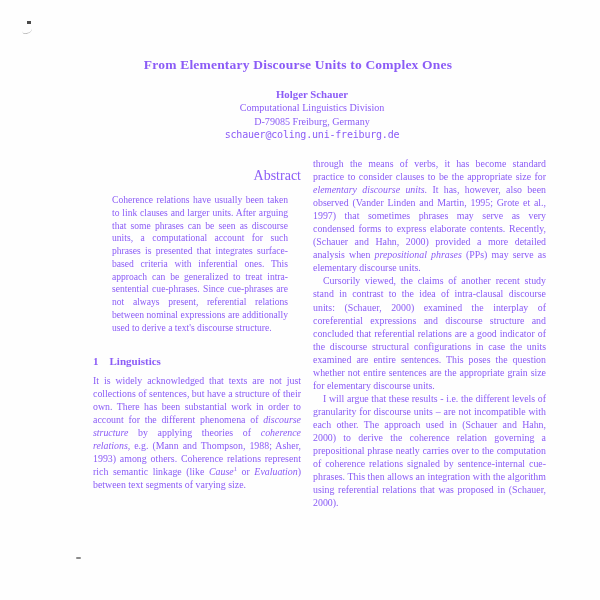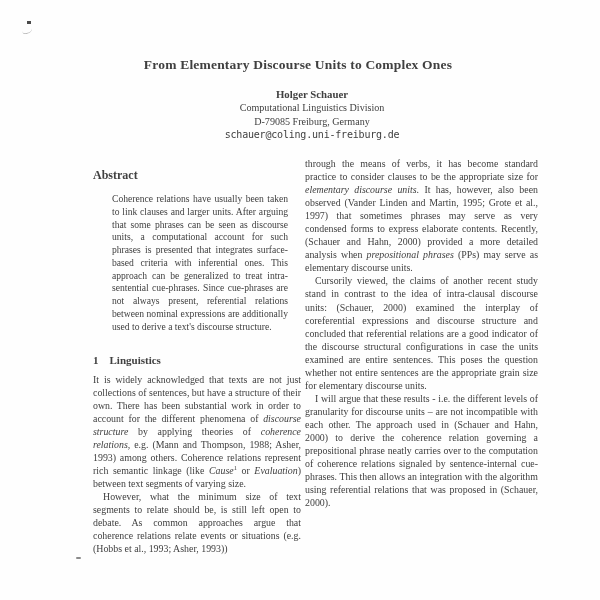--- a/index.html
+++ b/index.html
@@ -12,22 +12,22 @@
   .title{
     position:absolute;top:48px;left:0;width:596px;text-align:center;
     font-size:13.5px;font-weight:bold;letter-spacing:0.2px;
   }
   .authorblock{position:absolute;top:88px;left:12px;width:600px;text-align:center;line-height:13.4px;}
   .author-name{font-size:10.8px;font-weight:bold;}
   .affil{font-size:10.1px;}
   .email{font-family:"DejaVu Sans Mono","Liberation Mono",monospace;font-size:10px;letter-spacing:-0.2px;}
   .col{position:absolute;text-align:justify;}
   .col-left{left:93px;top:168px;width:208px;}
-  .col-right{left:305px;top:157px;width:233px;font-size:9.9px;line-height:13.05px;}
-  .abstract-heading{margin:0 0 10px 0;text-align:left;font-size:12px;font-weight:bold;}
+  .col-right{left:313px;top:157px;width:233px;font-size:9.9px;line-height:13.05px;}
+  .abstract-heading{margin:0 0 10px 0;text-align:right;font-size:14px;font-weight:normal;}
   .abstract-text{margin:0 13px 16px 19px;font-size:9.6px;line-height:12.75px;text-align:justify;}
   .section-heading{margin:21px 0 7px 0;font-size:11px;font-weight:bold;text-align:left;}
   .secgap{display:inline-block;width:11px;}
   .body-p{margin:0;font-size:9.9px;line-height:13px;}
   .body-p.indent{text-indent:10px;}
   .col-right .body-p{font-size:9.9px;line-height:13.05px;}
   em{font-style:italic;}
   sup{font-size:6.5px;vertical-align:super;line-height:0;}
   .artifact-speck{
     position:absolute;left:27px;top:21px;width:4px;height:3px;background:#4a4a4a;
@@ -36,21 +36,21 @@
     position:absolute;left:22px;top:26px;width:10px;height:7px;
     border-bottom:1px solid #bdbdbd;border-radius:0 0 60% 40%;transform:rotate(-8deg);
   }
   .artifact-dash{
     position:absolute;left:76px;top:557px;width:5px;height:2px;background:#8b8b8b;border-radius:1px;
   }
 </style>
 </head>
 <body>
 
-<div class="page" style="background: rgb(254, 254, 254); color: #404040;">
+<div class="page" style="background: rgb(254, 254, 254); color: #8b5cf6;">
 
   <div class="artifact-speck"></div>
   <div class="artifact-curve"></div>
   <div class="artifact-dash"></div>
 
   <h1 class="title">From Elementary Discourse Units to Complex Ones</h1>
 
   <div class="authorblock">
     <div class="author-name">Holger Schauer</div>
     <div class="affil">Computational Linguistics Division</div>
@@ -58,21 +58,20 @@
     <div class="email">schauer@coling.uni-freiburg.de</div>
   </div>
 
   <div class="col col-left">
     <h2 class="abstract-heading">Abstract</h2>
     <p class="abstract-text">Coherence relations have usually been taken to link clauses and larger units. After arguing that some phrases can be seen as discourse units, a computational account for such phrases is presented that integrates surface-based criteria with inferential ones. This approach can be generalized to treat intra-sentential cue-phrases. Since cue-phrases are not always present, referential relations between nominal expressions are additionally used to derive a text's discourse structure.</p>
 
     <h2 class="section-heading"><span>1</span><span class="secgap"></span><span>Linguistics</span></h2>
 
     <p class="body-p"><span>It is widely acknowledged that texts are not just collections of sentences, but have a structure of their own. There has been substantial work in order to account for the different phenomena of </span><em>discourse structure</em><span> by applying theories of </span><em>coherence relations</em><span>, e.g. (Mann and Thompson, 1988; Asher, 1993) among others. Coherence relations represent rich semantic linkage (like </span><em>Cause</em><sup>1</sup><span> or </span><em>Evaluation</em><span>) between text segments of varying size.</span></p>
-    <p class="body-p indent"><span>However, what the minimum size of text segments to relate should be, is still left open to debate. As common approaches argue that coherence relations relate events or situations (e.g. (Hobbs et al., 1993; Asher, 1993))</span></p>
   </div>
 
   <div class="col col-right">
     <p class="body-p"><span>through the means of verbs, it has become standard practice to consider clauses to be the appropriate size for </span><em>elementary discourse units</em><span>. It has, however, also been observed (Vander Linden and Martin, 1995; Grote et al., 1997) that sometimes phrases may serve as very condensed forms to express elaborate contents. Recently, (Schauer and Hahn, 2000) provided a more detailed analysis when </span><em>prepositional phrases</em><span> (PPs) may serve as elementary discourse units.</span></p>
     <p class="body-p indent"><span>Cursorily viewed, the claims of another recent study stand in contrast to the idea of intra-clausal discourse units: (Schauer, 2000) examined the interplay of coreferential expressions and discourse structure and concluded that referential relations are a good indicator of the discourse structural configurations in case the units examined are entire sentences. This poses the question whether not entire sentences are the appropriate grain size for elementary discourse units.</span></p>
     <p class="body-p indent"><span>I will argue that these results - i.e. the different levels of granularity for discourse units – are not incompatible with each other. The approach used in (Schauer and Hahn, 2000) to derive the coherence relation governing a prepositional phrase neatly carries over to the computation of coherence relations signaled by sentence-internal cue-phrases. This then allows an integration with the algorithm using referential relations that was proposed in (Schauer, 2000).</span></p>
   </div>
 
 </div>
 

